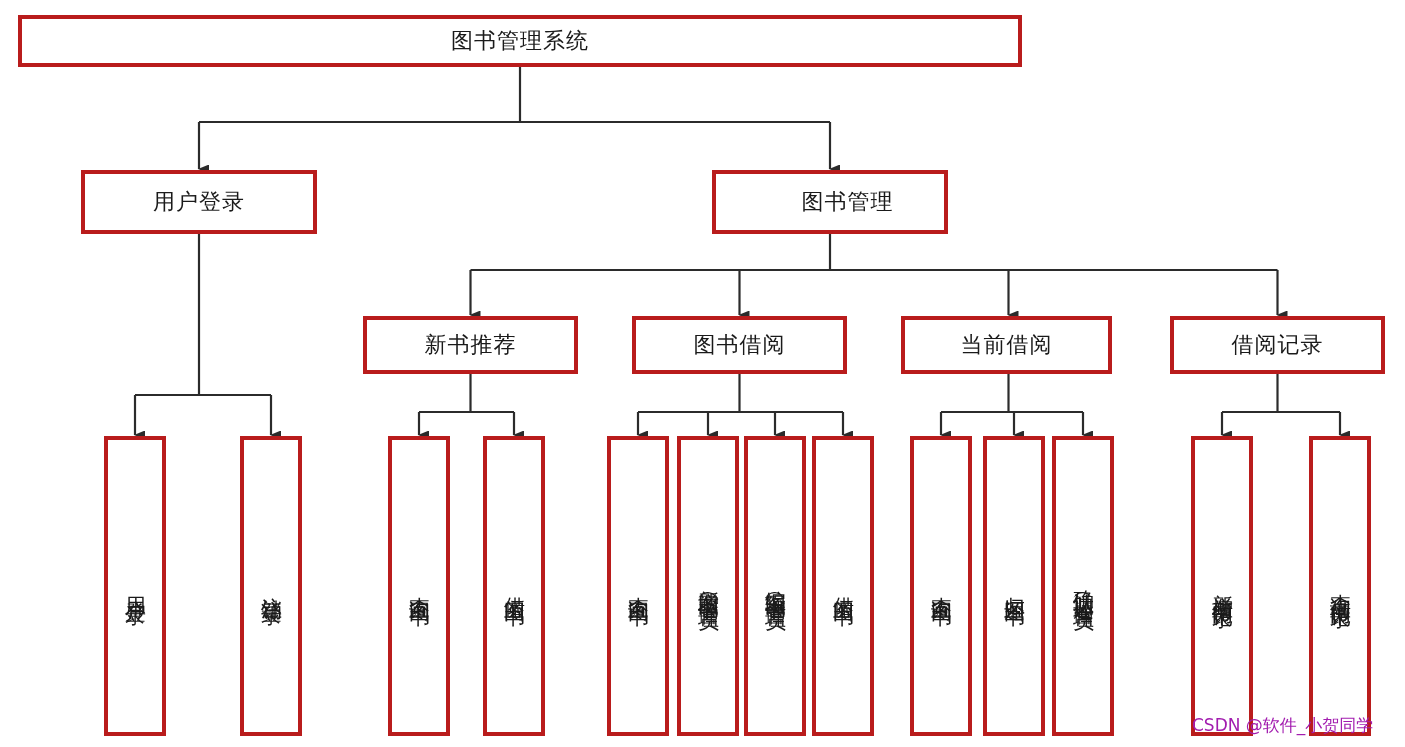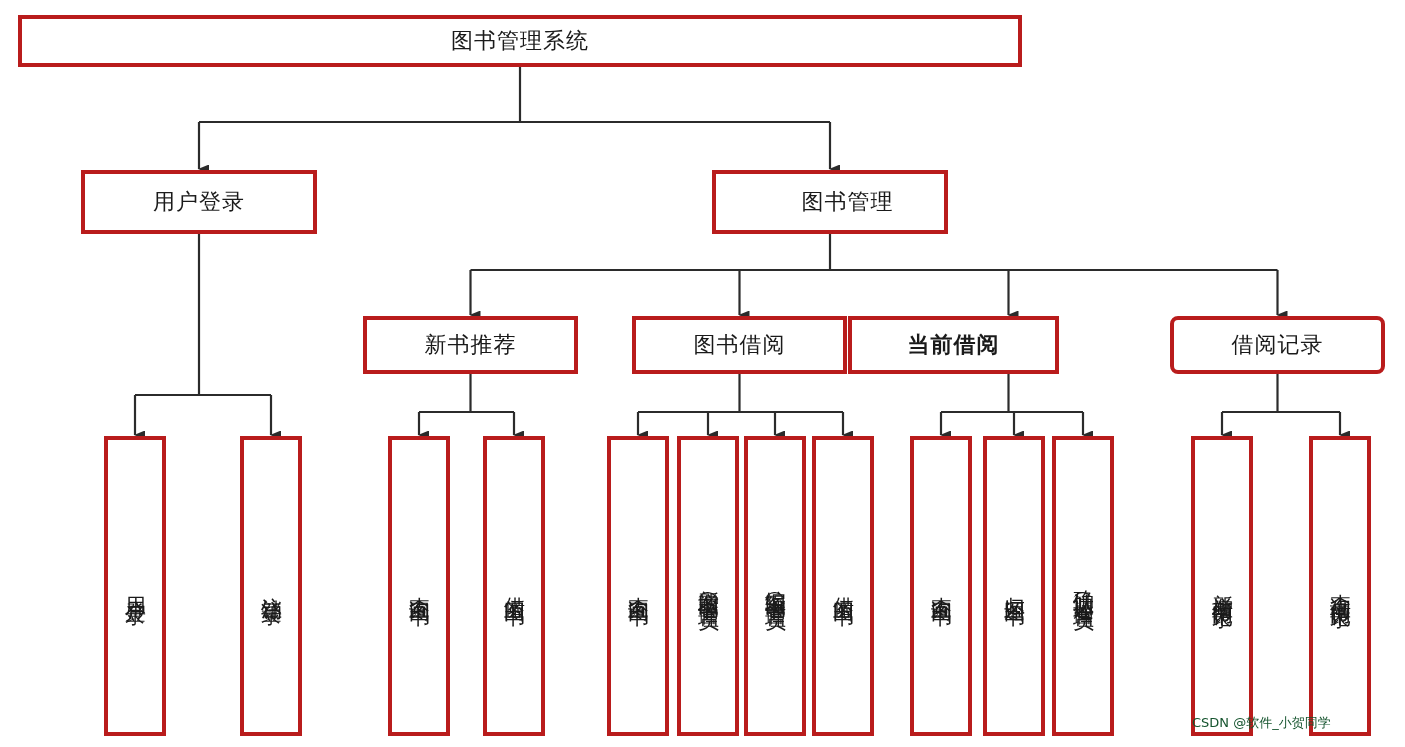--- a/index.html
+++ b/index.html
@@ -55,22 +55,22 @@
     left: 0;
     top: 0;
     width: 1405px;
     height: 747px;
     pointer-events: none;
   }
   .watermark {
     position: absolute;
     left: 1192px;
     top: 714px;
-    font-size: 13px;
-    color: #14532d;
+    font-size: 17px;
+    color: #a21caf;
     white-space: nowrap;
     font-family: "DejaVu Sans", "Liberation Sans", sans-serif;
   }
 </style>
 </head>
 <body>
 
 <div id="canvas">
 
   <svg class="edges" viewBox="0 0 1405 747">
@@ -126,24 +126,24 @@
   <div class="node horiz" id="node-book-manage" style="left: 712px; top: 170px; width: 236px; height: 64px; padding-left: 35px;">
     <span class="lbl">图书管理</span>
   </div>
 
   <div class="node horiz" id="node-new-book-rec" style="left: 363px; top: 316px; width: 215px; height: 58px;">
     <span class="lbl">新书推荐</span>
   </div>
   <div class="node horiz" id="node-book-borrow" style="left: 632px; top: 316px; width: 215px; height: 58px; text-align: center;">
     <span class="lbl">图书借阅</span>
   </div>
-  <div class="node horiz" id="node-current-borrow" style="left: 848px; top: 316px; width: 211px; height: 58px; font-weight: bold;">
+  <div class="node horiz" id="node-current-borrow" style="left: 901px; top: 316px; width: 211px; height: 58px;">
     <span class="lbl">当前借阅</span>
   </div>
-  <div class="node horiz" id="node-borrow-record" style="left: 1170px; top: 316px; width: 215px; height: 58px; border-radius: 8px;">
+  <div class="node horiz" id="node-borrow-record" style="left: 1170px; top: 316px; width: 215px; height: 58px;">
     <span class="lbl">借阅记录</span>
   </div>
 
   <div class="node vert" id="node-leaf-0" style="left: 104px; top: 436px; width: 62px; height: 300px;">
     <span class="lbl">用户登录</span>
   </div>
   <div class="node vert" id="node-leaf-1" style="left: 240px; top: 436px; width: 62px; height: 300px;">
     <span class="lbl">注销登录</span>
   </div>
   <div class="node vert" id="node-leaf-2" style="left: 388px; top: 436px; width: 62px; height: 300px;">

